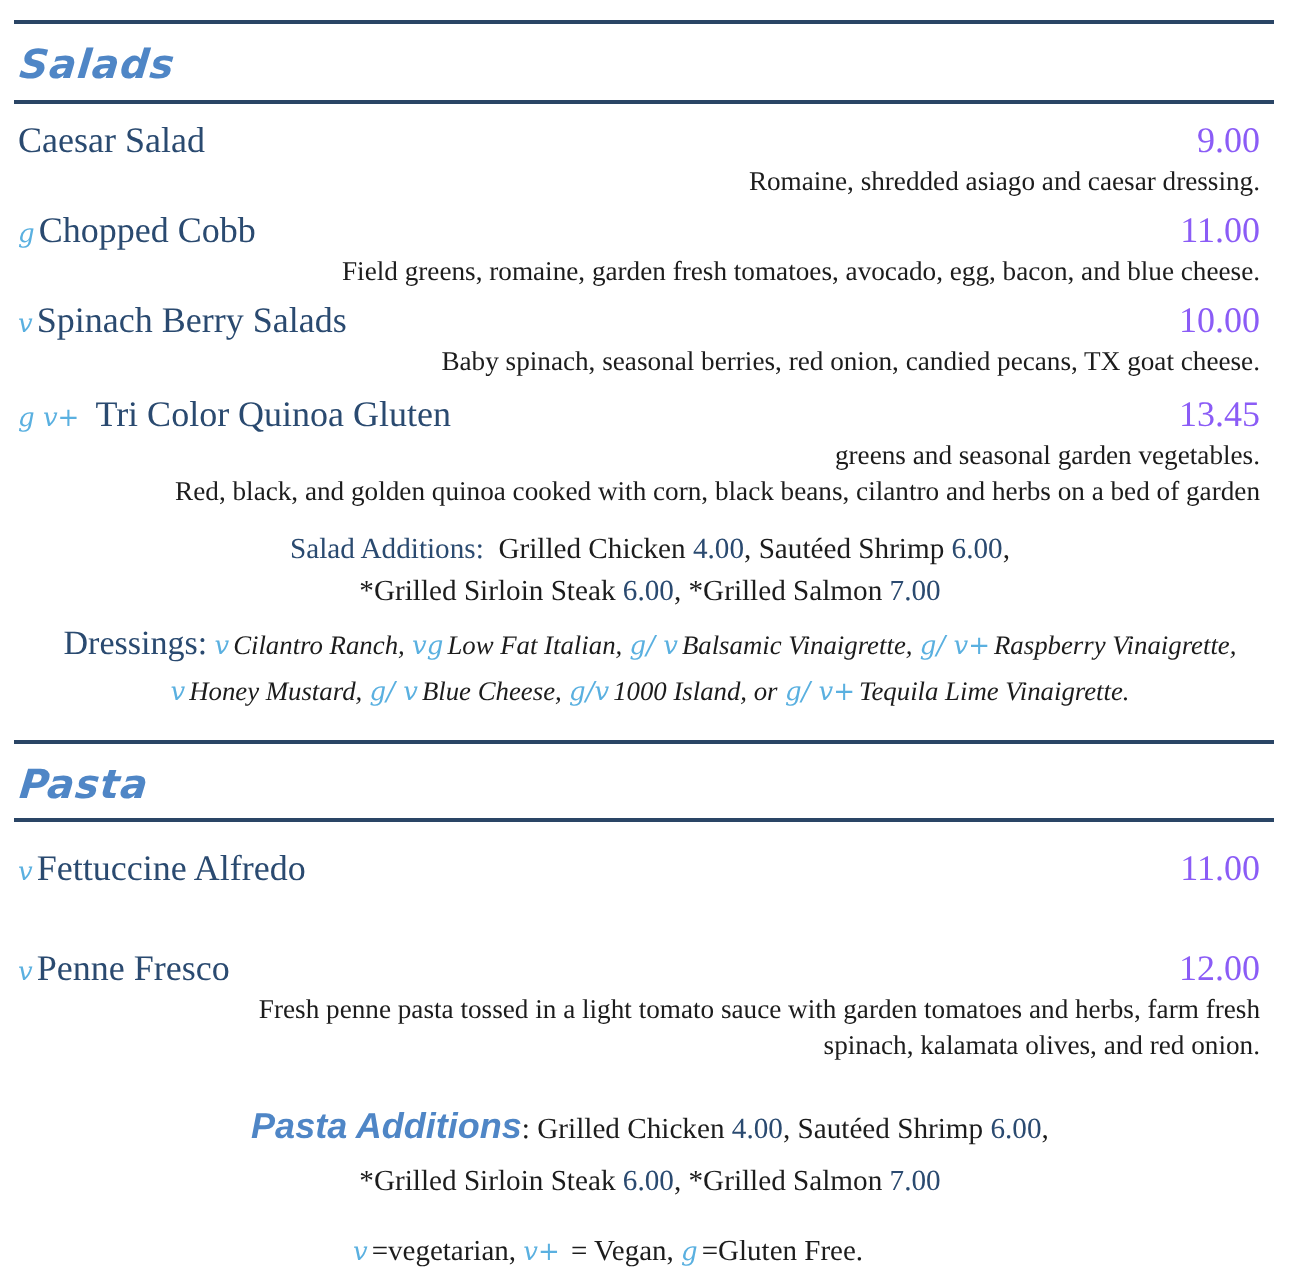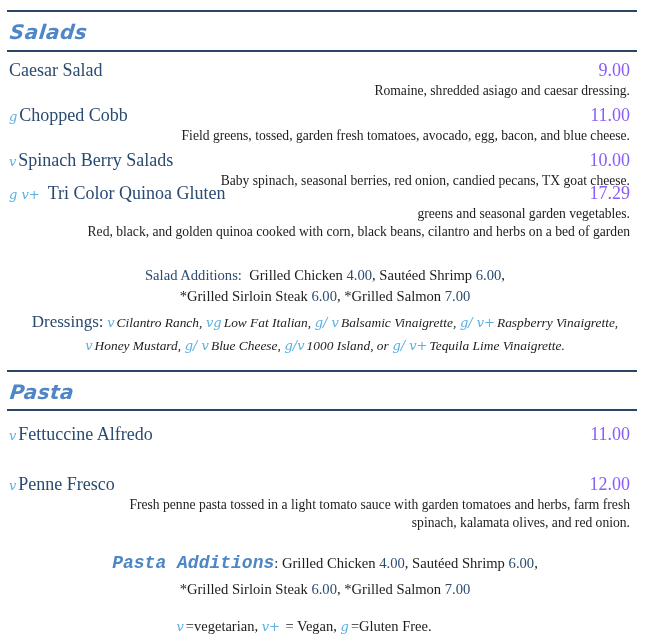--- a/index.html
+++ b/index.html
@@ -43,21 +43,21 @@
     .desc { font-size: 13.6px; line-height: 18px; color: #1c1c1c; }
     .centered {
       position: absolute; left: 0; width: 650px; text-align: center;
       font-size: 14.6px; line-height: 21px;
     }
     .label-navy { color: #2a4a70; }
     .dress-label { color: #2a4a70; font-size: 17px; }
     .dress-text { font-style: italic; font-size: 13.4px; }
     .amount { color: #2a4a70; }
     .script-label {
-      font-family: Liberation Mono, monospace; font-weight: bold; font-style: italic;
+      font-family: Liberation Sans, sans-serif; font-weight: bold; font-style: italic;
       color: #4f86c6; font-size: 18px; margin-top: 36px;
     }
     .legend {
       position: absolute; left: 0; width: 608px; text-align: center; top: 618px;
       font-family: "Liberation Serif", serif; font-size: 14.5px;
     }
   </style>
 </head>
 <body>
 
@@ -76,41 +76,41 @@
 </div>
 
 <div class="item" style="top:105px;">
   <div class="item-head">
     <span class="item-name">
       <span class="diet">g</span>
       <span>Chopped Cobb</span>
     </span>
     <span class="price">11.00</span>
   </div>
-  <div class="desc">Field greens, tossed, garden fresh tomatoes, avocado, egg, bacon, and blue cheese.</div>
+  <div class="desc">Field greens, romaine, garden fresh tomatoes, avocado, egg, bacon, and blue cheese.</div>
 </div>
 
 <div class="item" style="top:150px;">
   <div class="item-head">
     <span class="item-name">
       <span class="diet">v</span>
       <span>Spinach Berry Salads</span>
     </span>
     <span class="price">10.00</span>
   </div>
   <div class="desc">Baby spinach, seasonal berries, red onion, candied pecans, TX goat cheese.</div>
 </div>
 
-<div class="item" style="top:183px;">
+<div class="item" style="top:197px;">
   <div class="item-head">
     <span class="item-name">
       <span class="diet gap">g v+</span>
       <span>Tri Color Quinoa Gluten</span>
     </span>
-    <span class="price">17.29</span>
+    <span class="price">13.45</span>
   </div>
   <div class="desc">greens and seasonal garden vegetables.</div>
   <div class="desc">Red, black, and golden quinoa cooked with corn, black beans, cilantro and herbs on a bed of garden</div>
 </div>
 
 <div class="centered" style="top:265px;">
   <div>
     <span class="label-navy">Salad Additions:</span>&nbsp;
     <span>Grilled Chicken </span><span class="amount">4.00</span><span>, Sautéed Shrimp </span><span class="amount">6.00</span><span>,</span>
   </div>

